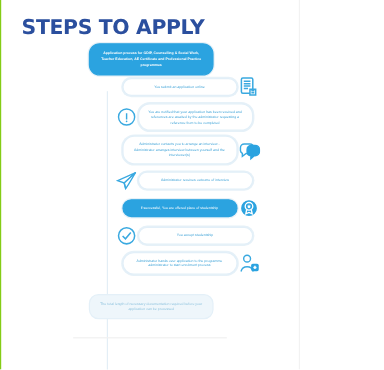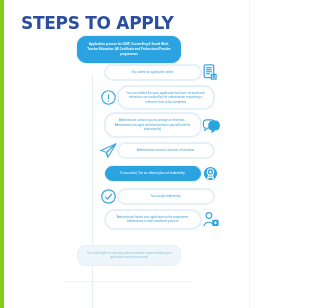--- a/index.html
+++ b/index.html
@@ -6,21 +6,21 @@
   html, body {
     width: 250px; height: 308px;
     background: #ffffff;
     font-family: "Liberation Sans", sans-serif;
     overflow: hidden;
   }
   #page {
     position: relative;
     width: 250px; height: 308px;
     background: #ffffff;
-    border-left: 4px solid #84cc16;
+    border-left: 1px solid #84cc16;
     border-right: 1px solid #f2f2f2;
   }
   #title {
     position: absolute;
     left: 17px; top: 13px;
     font-size: 17px;
     font-weight: bold;
     letter-spacing: -0.3px;
     color: #2b4f9e;
     font-family: "DejaVu Sans", sans-serif;

